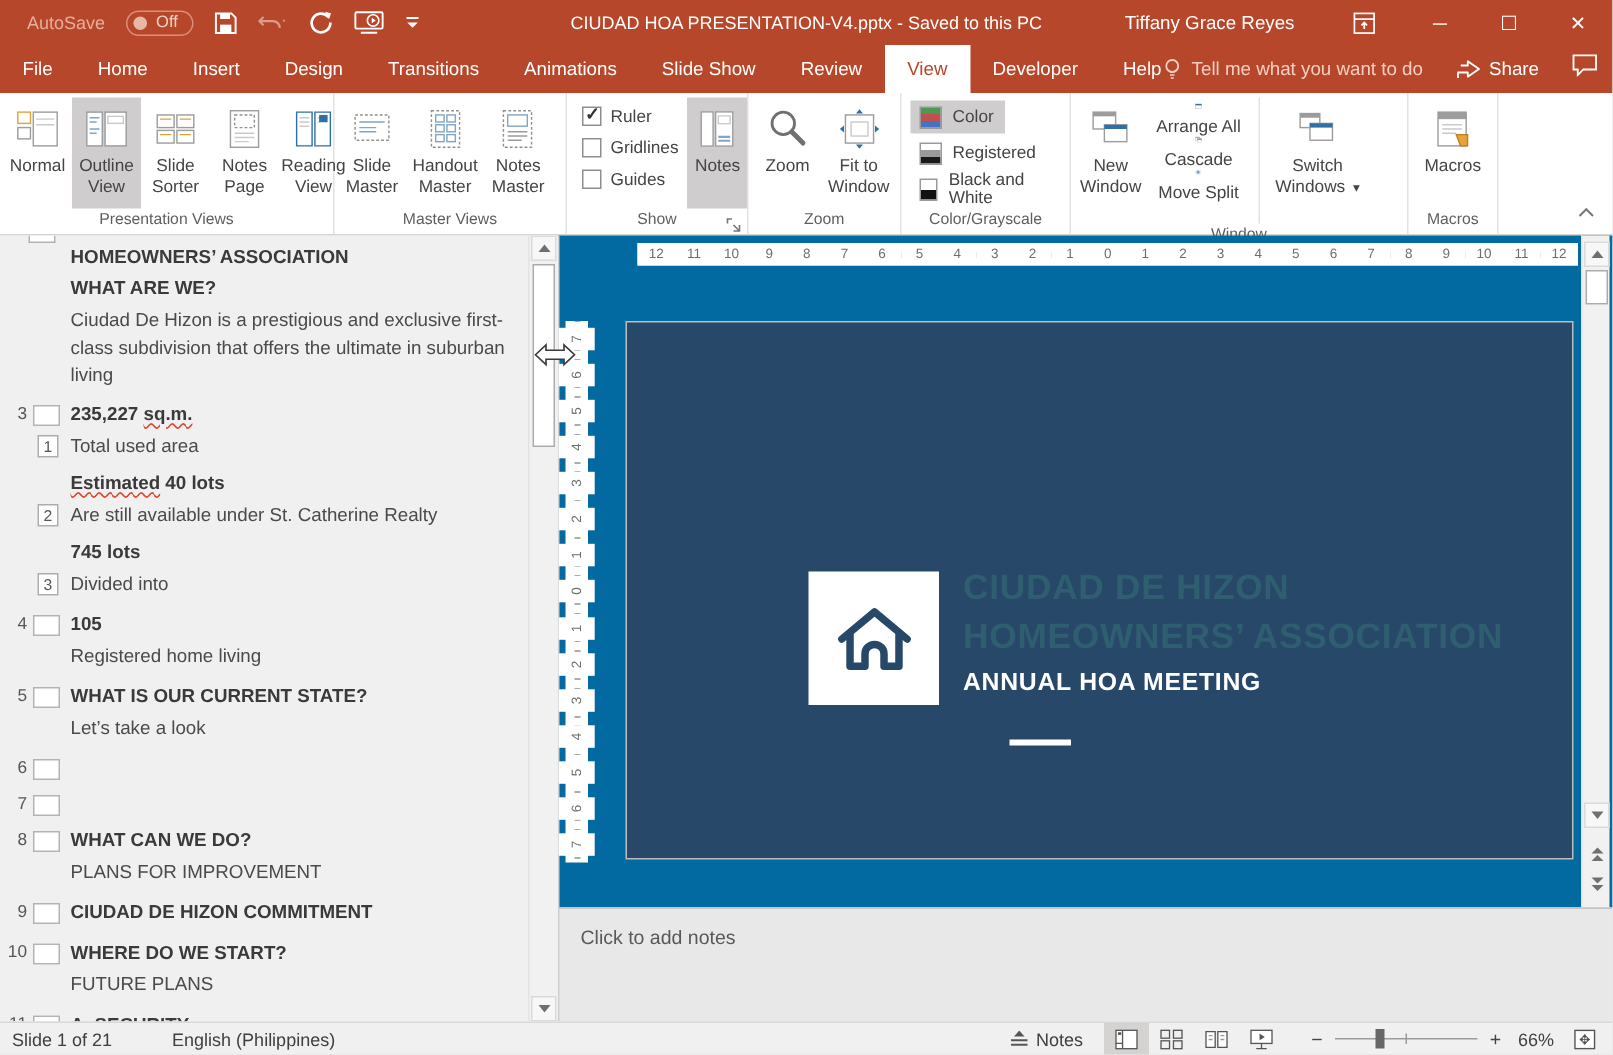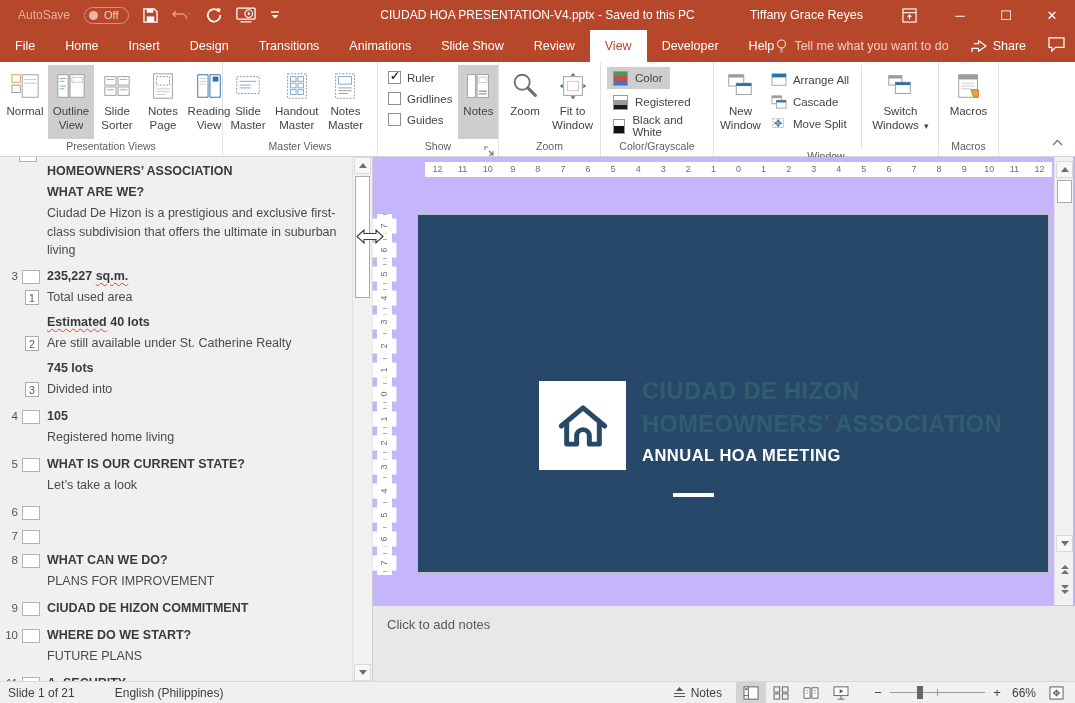--- a/index.html
+++ b/index.html
@@ -40,21 +40,21 @@
   .dd-caret { font-size:9px; color:#444; margin-left:2px; }
   .chk-col { display:flex; flex-direction:column; gap:8px; padding:6px 6px 0 8px; }
   .chk-row { display:flex; align-items:center; gap:6px; font-size:11.5px; color:#444; }
   .chk-box { width:13px; height:13px; background:#fff; border:1px solid #8E8E8E; position:relative; }
   .chk-box .chk-mark { position:absolute; left:1px; top:-3px; font-size:12px; color:#333; font-weight:bold; }
   .launcher { position:absolute; right:2px; bottom:2px; width:12px; height:12px; }
   .crow { display:flex; align-items:center; gap:7px; font-size:11.5px; color:#444; padding:3px 8px 3px 6px; margin:1px 4px; height:22px; }
   .crow.sel { background:#CFCDCE; }
   .swatch { width:15px; height:15px; border:1px solid #999; display:block; }
   .small-col { display:flex; flex-direction:column; padding-top:4px; }
-  .srow { display:flex; align-items:center; gap:6px; font-size:11.5px; color:#444; height:22px; padding:0 6px; }
+  .srow { display:flex; align-items:center; gap:6px; font-size:11.5px; color:#444; height:22px; padding:0 6px;flex-direction:column; }
   .collapse-chevron { position:absolute; right:12px; bottom:6px; }
 
   
   .outline-panel { position:absolute; left:0; top:157px; width:372px; height:524px; background:#F1F0F0; overflow:hidden; }
   .partial-icon { position:absolute; left:19px; top:0; width:18px; height:5px; border:1px solid #B3B3B3; border-top:none; background:#fff; }
   #outline-content { position:absolute; left:0; top:4px; width:350px; }
   .o-item { display:flex; margin-bottom:6px; }
   .o-num { width:18px; flex:none; text-align:right; font-size:11.5px; color:#555; padding-top:4px; }
   .o-icon { width:18px; height:14px; flex:none; border:1px solid #B3B3B3; background:#fff; margin:4px 0 0 4px; }
   .o-icon.hid { visibility:hidden; }
@@ -65,21 +65,21 @@
   .o-row .b { font-weight:bold; color:#3A3A3A; }
   .o-row .sq { text-decoration:underline; text-decoration-style:wavy; text-decoration-color:#E0442B; text-decoration-thickness:1px; text-underline-offset:2px; }
   .o-marker { position:absolute; left:-22px; top:3px; width:14px; height:15px; border:1px solid #ABABAB; background:#fff; font-size:10.5px; color:#555; text-align:center; line-height:15px; }
   .o-scrollbar { position:absolute; right:1px; top:0; width:19px; height:524px; background:#F1F1F1; border-left:1px solid #E3E3E3; }
   .sb-btn { position:absolute; left:1px; width:17px; height:17px; background:#F7F7F7; border:1px solid #DADADA; display:flex; align-items:center; justify-content:center; }
   .sb-thumb { position:absolute; left:2px; width:15px; background:#FFFFFF; border:1px solid #ABABAB; }
   .tri-up { width:0; height:0; border-left:4px solid transparent; border-right:4px solid transparent; border-bottom:5px solid #6F6F6F; }
   .tri-down { width:0; height:0; border-left:4px solid transparent; border-right:4px solid transparent; border-top:5px solid #6F6F6F; }
 
   
-  .slide-area { position:absolute; left:372px; top:157px; width:703px; height:448px; background:#c4b5fd; border-left:1px solid #CFCFCF; }
+  .slide-area { position:absolute; left:372px; top:157px; width:703px; height:448px; background:#0369a1; border-left:1px solid #CFCFCF; }
   .hruler { position:absolute; left:52px; top:5px; width:627px; height:15px; background:#fff; }
   .hruler .ticks { position:absolute; left:0; top:6px; width:100%; height:4px; background:repeating-linear-gradient(to right,#ADADAD 0 1px,transparent 1px 6.27px); }
   .hruler-nums { position:absolute; left:0; top:0; width:100%; height:15px; display:flex; }
   .hruler-nums span { flex:1; text-align:center; font-size:9px; color:#6E6E6E; line-height:15px; background:#fff; }
   .vruler { position:absolute; left:4px; top:57px; width:15px; height:361px; background:#fff; }
   .vruler .ticks { position:absolute; left:6px; top:0; width:4px; height:100%; background:repeating-linear-gradient(to bottom,#ADADAD 0 1px,transparent 1px 6.27px); }
   .vruler-nums { position:absolute; left:0; top:0; width:15px; height:100%; display:flex; flex-direction:column; }
   .vruler-nums span { flex:1; display:flex; align-items:center; justify-content:center; font-size:9px; color:#6E6E6E; background:#fff; transform:rotate(-90deg); }
   .slide { position:absolute; left:45px; top:58px; width:630px; height:357px; background:#274868; box-shadow:0 0 0 1px #BDBDBD; overflow:hidden; }
   .slide-orange { position:absolute; left:208px; top:0; width:422px; height:357px; background:#F0A51E; overflow:hidden; }

